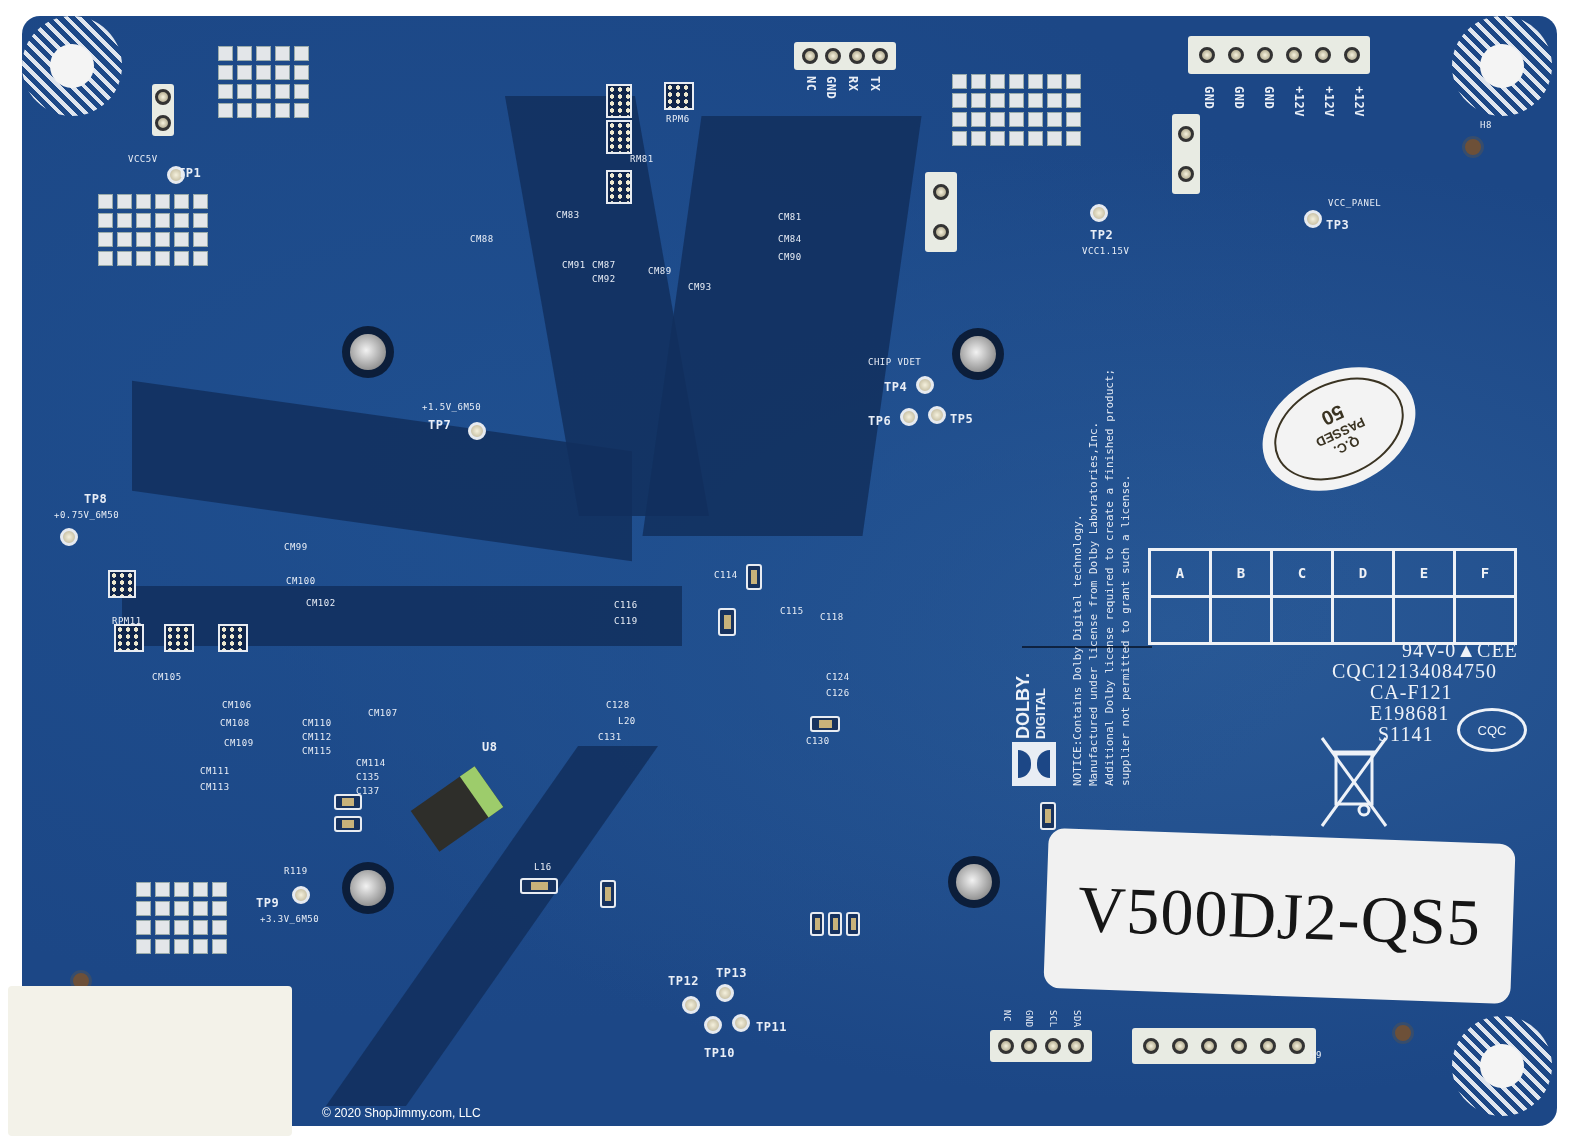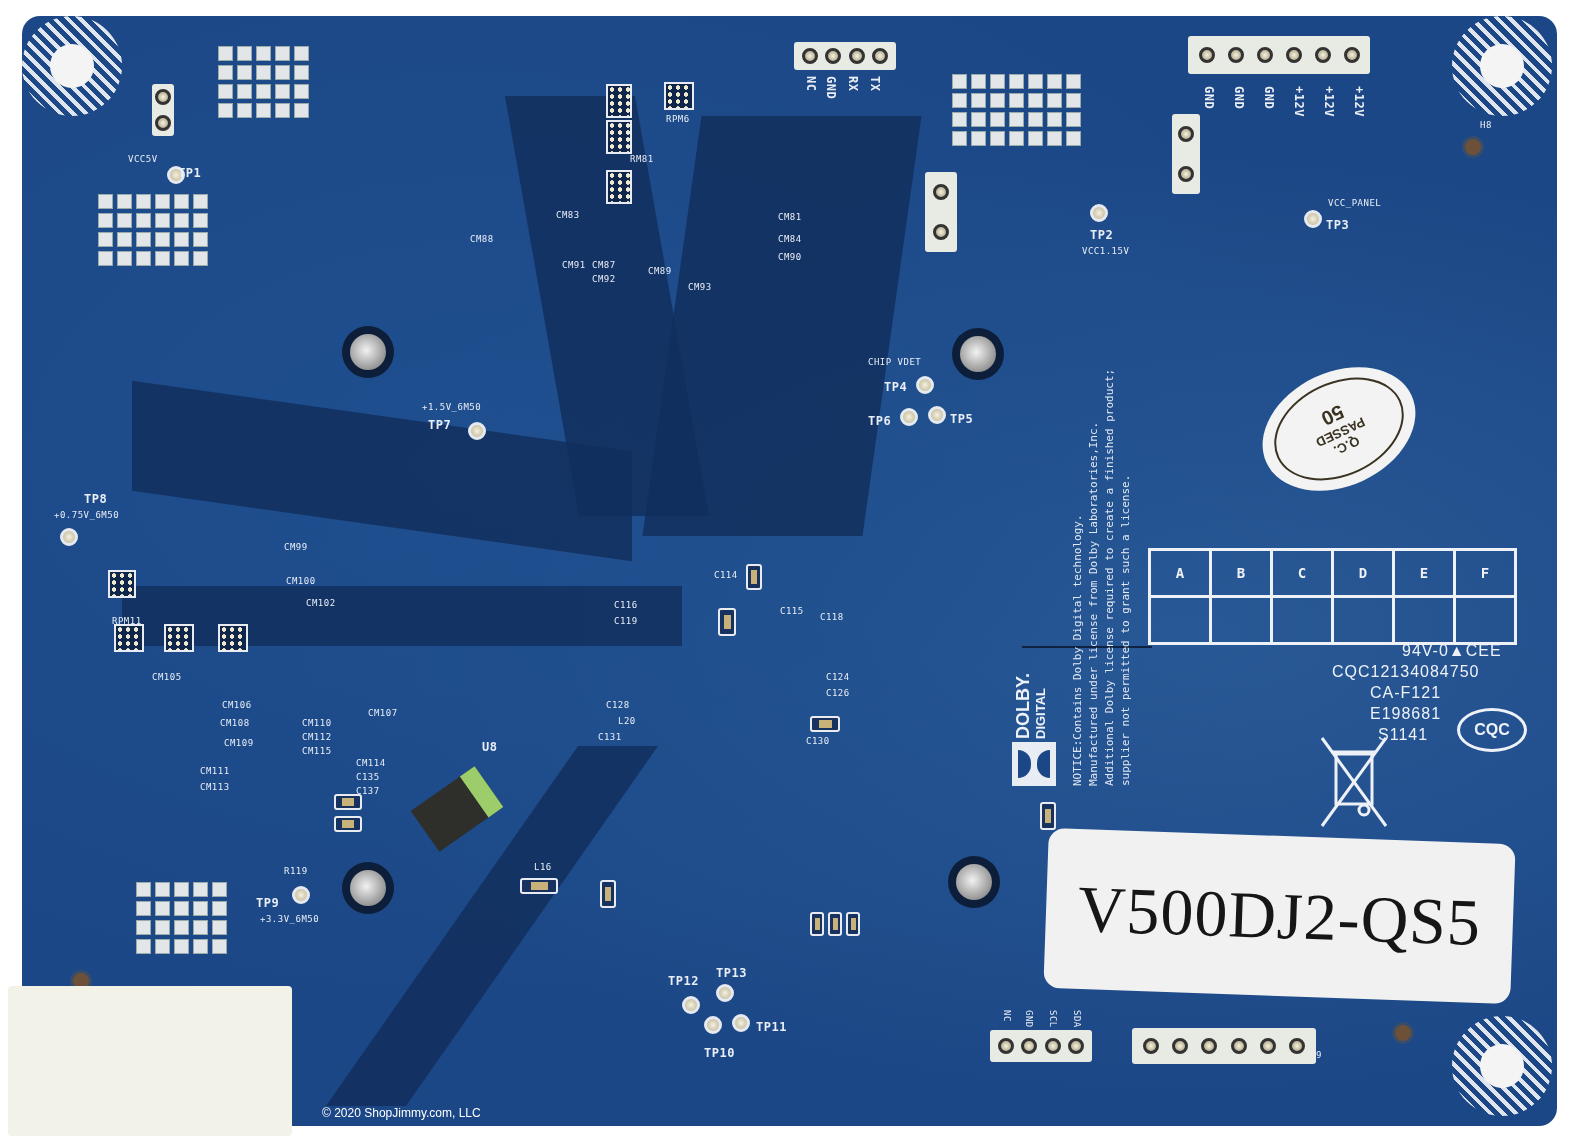--- a/index.html
+++ b/index.html
@@ -42,22 +42,22 @@
   .qc-inner { position: absolute; left: 12px; top: 10px; right: 12px; bottom: 10px; border: 2px solid #3a3322; border-radius: 50%; display: flex; flex-direction: column; align-items: center; justify-content: center; transform: rotate(180deg); color: #3a3322; font-weight: bold; }
   .grid-table { position: absolute; left: 1126px; top: 532px; border-collapse: collapse; }
   .grid-table td { width: 56px; height: 42px; border: 3px solid #eef1f6; color: #eef1f6; text-align: center; font-family: "DejaVu Sans Mono", monospace; font-weight: bold; font-size: 14px; }
   .dolby { position: absolute; left: 990px; top: 605px; width: 44px; height: 165px; }
   .dolby .box { position: absolute; left: 0; bottom: 0; width: 44px; height: 44px; background: #e8edf4; }
   .dolby .box::before, .dolby .box::after { content: ""; position: absolute; top: 8px; width: 13px; height: 28px; background: #1c4786; }
   .dolby .box::before { left: 6px; border-radius: 0 14px 14px 0; }
   .dolby .box::after { right: 6px; border-radius: 14px 0 0 14px; }
   .dolby .txt { position: absolute; left: 2px; top: 118px; transform: rotate(-90deg); transform-origin: left top; color: #eef2f8; font-weight: bold; line-height: 18px; }
   .notice { position: absolute; left: 1048px; top: 770px; transform: rotate(-90deg); transform-origin: left top; color: #e3e9f3; font-family: "DejaVu Sans Mono", monospace; font-size: 11px; line-height: 16px; white-space: nowrap; }
-  .cert { position: absolute; color: #eef2f8; font-family: Liberation Sans, sans-serif; font-size: 16px; letter-spacing: 1px; line-height: 21px; }
-  .cqc-logo { position: absolute; left: 1435px; top: 692px; width: 70px; height: 44px; border: 3px solid #eef2f8; border-radius: 50%; color: #eef2f8; font-weight: bold; font-size: 16px; display: flex; align-items: center; justify-content: center; box-sizing: border-box; }
+  .cert { position: absolute; color: #eef2f8; font-family: Liberation Serif, serif; font-size: 20px; letter-spacing: 1px; line-height: 21px; }
+  .cqc-logo { position: absolute; left: 1435px; top: 692px; width: 70px; height: 44px; border: 3px solid #eef2f8; border-radius: 50%; color: #eef2f8; font-weight: normal; font-size: 13px; display: flex; align-items: center; justify-content: center; box-sizing: border-box; }
   .weee { position: absolute; left: 1296px; top: 718px; width: 72px; height: 96px; }
   .mount { position: absolute; width: 22px; height: 22px; border-radius: 50%; background: #6d5038; border: 3px solid #364d6e; box-sizing: border-box; }
   .copyright { position: absolute; left: 322px; top: 1106px; color: #ffffff; font-size: 12px; font-family: "Liberation Sans", sans-serif; }
 </style>
 </head>
 <body>
 
 <div class="board">
 
   <div class="hole-corner" style="left:0; top:0;"></div>

